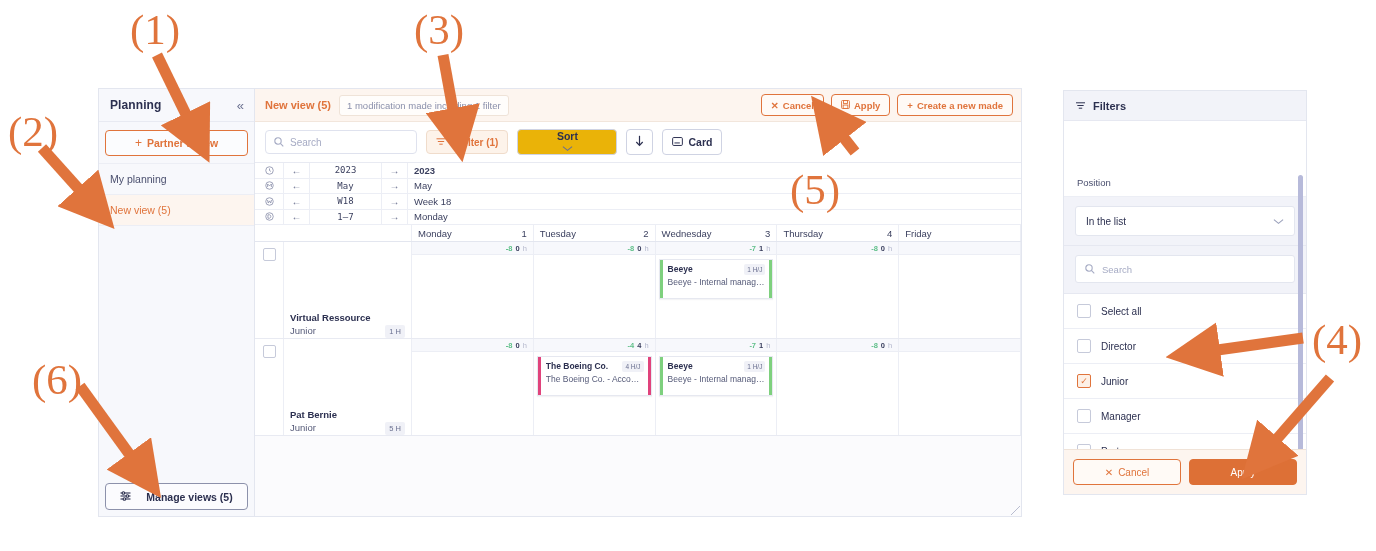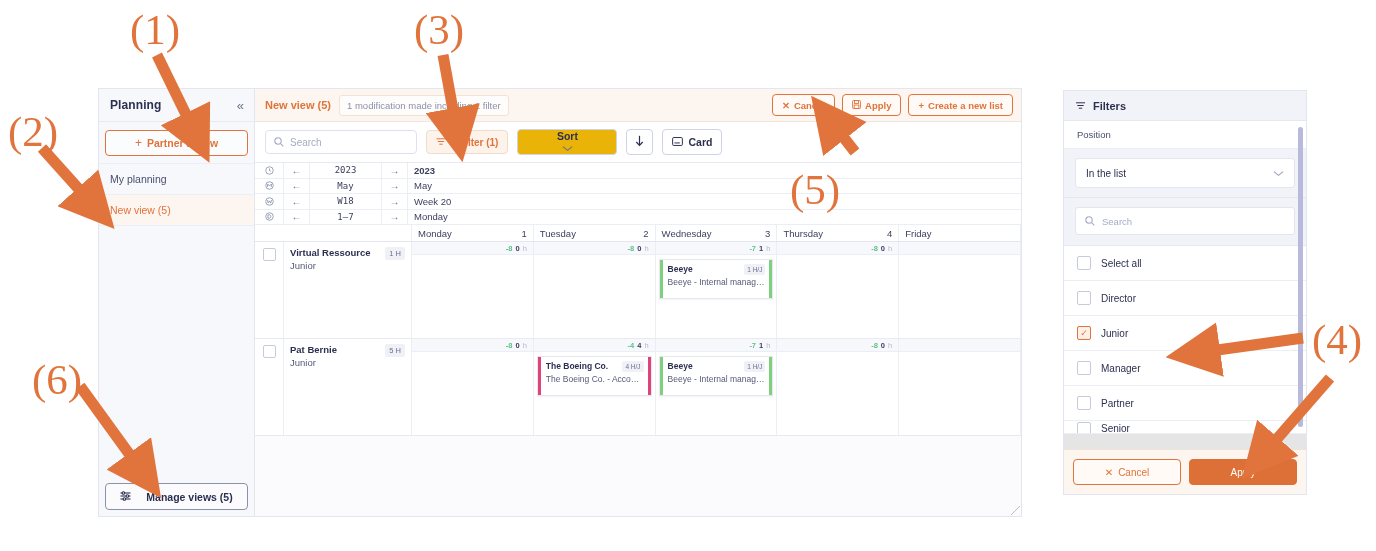--- a/index.html
+++ b/index.html
@@ -160,21 +160,21 @@
 
   .reslist { position:relative; }
   .resrow { display:flex; height: 97px; border-bottom:1px solid #e8eaf2; }
   .res-cb {
     width: 29px; flex:0 0 29px; display:flex; align-items:flex-start; justify-content:center;
     padding-top: 6px; border-right:1px solid #eceef5;
   }
   .cbox { width:13px; height:13px; border:1px solid #c6cada; border-radius:2px; background:#fff; cursor:pointer; }
   .res-info {
     width: 128px; flex:0 0 128px; border-right:1px solid #eceef5;
-    padding: 5px 6px 0 6px; display:flex; justify-content:space-between; align-items:flex-start;
+    padding: 5px 6px 0 6px; display:flex; justify-content:space-between; align-items:flex-end;
   }
   .res-name { font-size:9.5px; font-weight:bold; color:#2c3050; line-height:1.35; }
   .res-role { font-size:9.5px; color:#555a78; line-height:1.35; }
   .res-hrs {
     font-size:7.5px; color:#6a7090; background:#f0f1f7; border-radius:2px;
     padding: 2px 4px; white-space:nowrap;
   }
   .res-days { flex:1; min-width:0; display:flex; flex-direction:column; }
   .cap-strip { height: 13px; display:flex; background:#f7f8fc; border-bottom:1px solid #eceef5; }
   .cap-cell {
@@ -212,21 +212,21 @@
     position:absolute; left:1063px; top:90px;
     width: 244px; height: 405px;
     background:#ffffff; border:1px solid #e3e6ef;
     display:flex; flex-direction:column; overflow:hidden;
   }
   .f-head {
     height: 30px; background:#f2f3f9; border-bottom:1px solid #e6e8f1;
     display:flex; align-items:center; gap:7px; padding-left:11px;
     font-size:11px; font-weight:bold; color:#2c3050;
   }
-  .f-scroll { flex:1; position:relative; overflow:hidden; background:#e5e5e5; }
+  .f-scroll { flex:1; position:relative; overflow:hidden; background:#4d7c0f;margin-top:48px; }
   .f-group-label {
     height: 28px; display:flex; align-items:center; padding-left:13px;
     font-size:9.5px; color:#4a4f6e; background:#fff; border-bottom:1px solid #eceef5;
   }
   .f-select-wrap { background:#f2f3f9; padding: 9px 11px; border-bottom:1px solid #e6e8f1; }
   .f-select {
     height: 30px; background:#fff; border:1px solid #e3e6ef; border-radius:3px;
     display:flex; align-items:center; justify-content:space-between;
     padding: 0 10px; font-size:10px; font-weight:normal; color:#2c3050; cursor:pointer;
   }
@@ -337,21 +337,21 @@
             <svg width="9" height="9" viewBox="0 0 10 10" fill="none" stroke="#e0743c" stroke-width="1">
               <rect x="0.6" y="0.6" width="8.8" height="8.8" rx="1"></rect>
               <rect x="2.8" y="0.6" width="4.4" height="3.2"></rect>
               <rect x="2.4" y="5.6" width="5.2" height="3.8"></rect>
             </svg>
           </span>
           <span>Apply</span>
         </div>
         <div class="tb-btn">
           <span>+</span>
-          <span>Create a new list</span>
+          <span>Create a new made</span>
         </div>
       </div>
 
       <div class="toolbar">
         <div class="tool-search">
           <span>
             <svg width="10" height="10" viewBox="0 0 11 11" fill="none" stroke="#a6abc4" stroke-width="1.2">
               <circle cx="4.4" cy="4.4" r="3.5"></circle>
                 <line x1="7" y1="7" x2="10.2" y2="10.2"></line>
             </svg>
@@ -438,21 +438,21 @@
                 <path d="M3 3.6 L4 7.4 L5.5 4.8 L7 7.4 L8 3.6"></path>
               </svg>
           </div>
           <div class="nv-prev">
               <span>←</span>
             </div>
           <div class="nv-lbl">W18</div>
           <div class="nv-next">
               <span>→</span>
             </div>
-          <div class="nv-body">Week 20</div>
+          <div class="nv-body">Week 18</div>
         </div>
 
         <div class="navrow">
           <div class="nv-ico">
             <svg width="9" height="9" viewBox="0 0 11 11" fill="none" stroke="#8a8faa" stroke-width="1">
                 <circle cx="5.5" cy="5.5" r="4.6"></circle>
                 <path d="M3.6 3.4 L5.6 3.4 A2.2 2.2 0 0 1 5.6 7.6 L3.6 7.6 Z"></path>
               </svg>
           </div>
           <div class="nv-prev">

